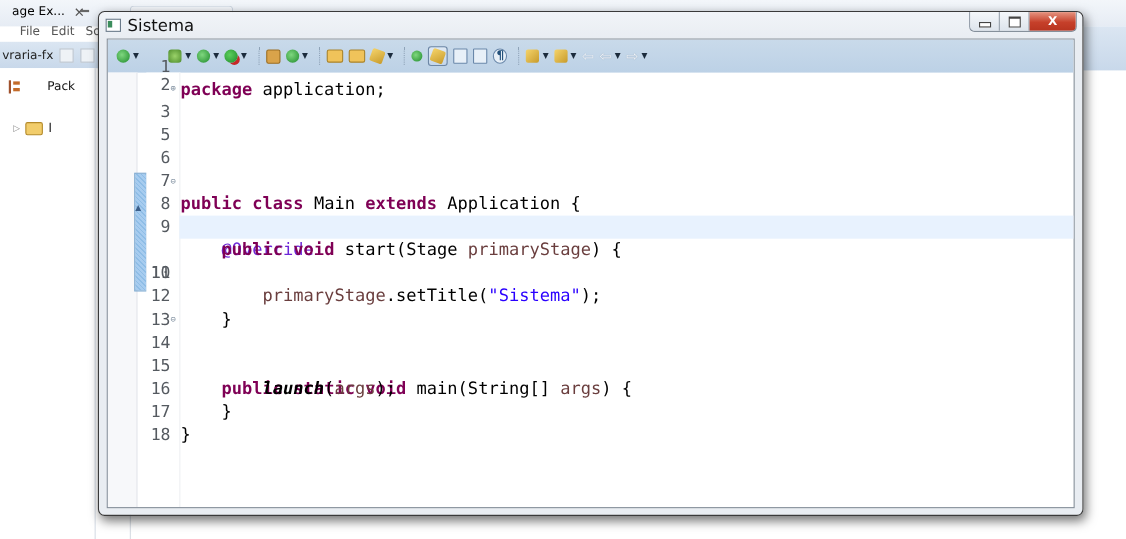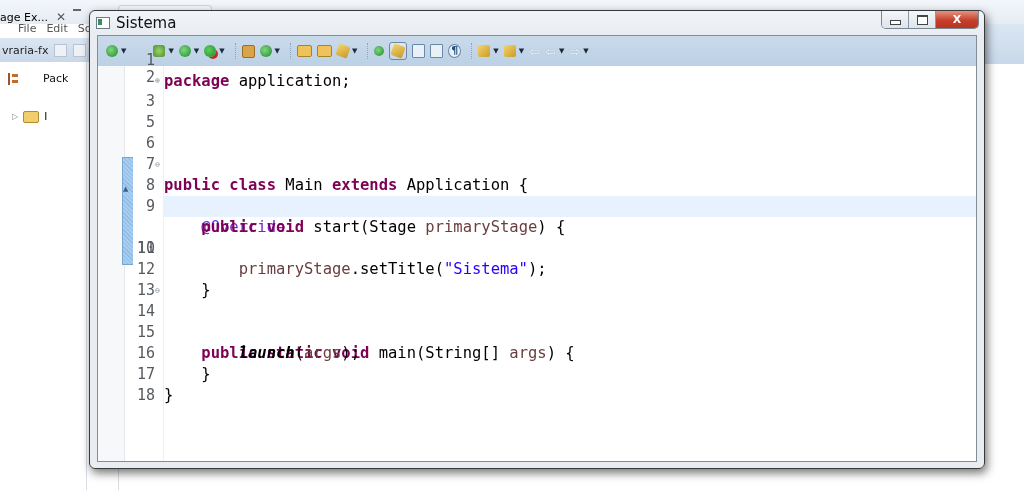--- a/index.html
+++ b/index.html
@@ -8,22 +8,22 @@
     background:#ffffff;
     font-family:"DejaVu Sans", sans-serif;
   }
   
   .bg-tabstrip {
     position:absolute; left:0; top:0; width:1024px; height:24px;
     background:linear-gradient(#f3f6fa,#e6ecf4);
   }
   .bg-pkg-tab {
     position:absolute; left:0; top:4px; height:20px; width:78px;
-    font-size:11px; color:#000; padding-left:0;
-    display:flex; align-items:flex-end; gap:8px;
+    font-size:11px; color:#000; padding-left:11px;
+    display:flex; align-items:flex-start; gap:8px;
   }
   .bg-pkg-tab .close-x { color:#555; font-size:12px; }
   .bg-editor-tab {
     position:absolute; left:118px; top:5px; width:92px; height:19px;
     border:1px solid #c9d3df; border-bottom:none; border-radius:4px 4px 0 0;
     background:#f2f5f9;
   }
   .bg-minimize { position:absolute; left:73px; top:9px; width:8px; height:2px; background:#666; }
   .bg-menubar {
     position:absolute; left:0; top:22px; width:90px; height:14px;

